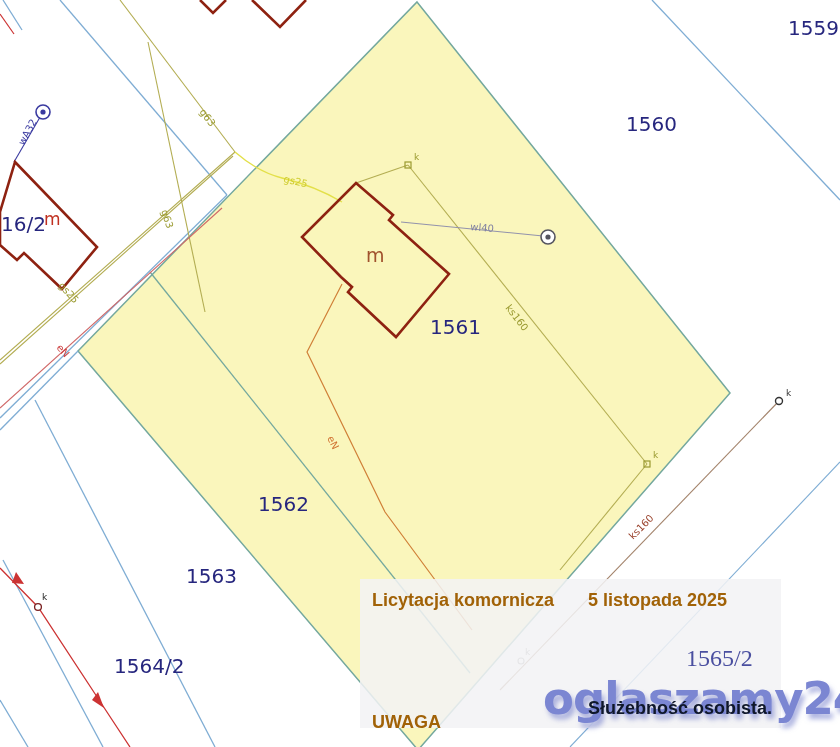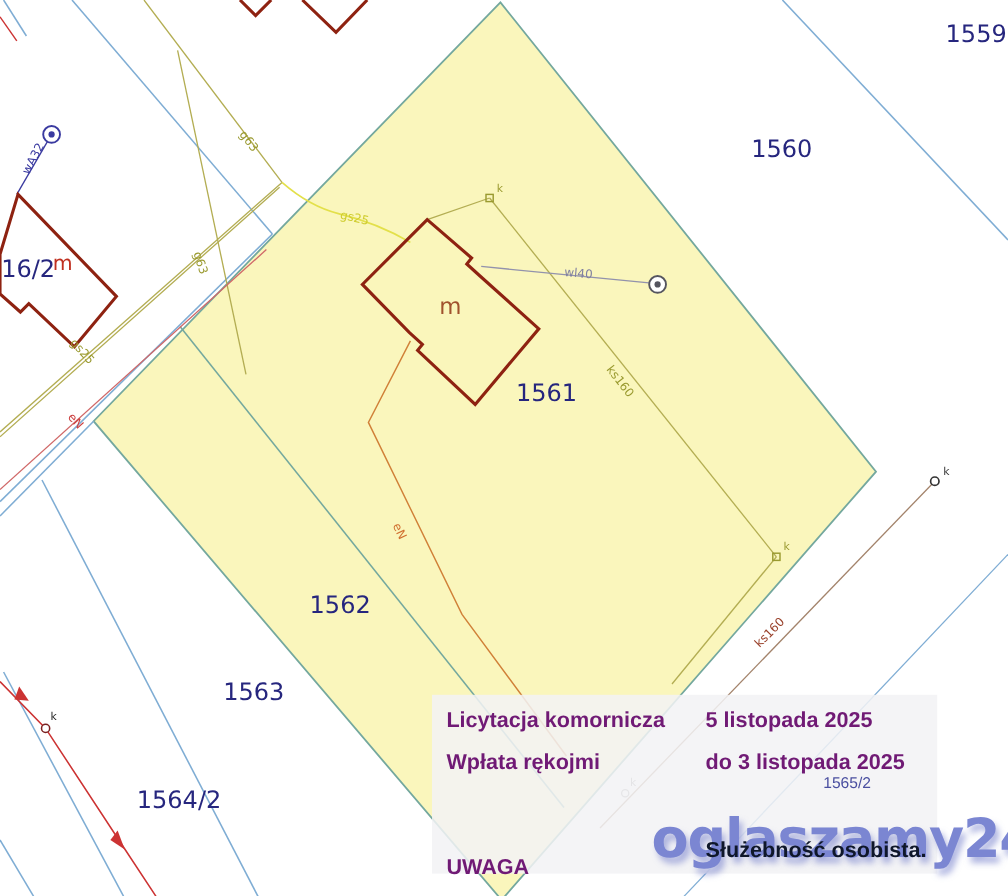--- a/index.html
+++ b/index.html
@@ -7,29 +7,29 @@
        font-family:"DejaVu Sans",sans-serif;}
   #stage{position:absolute;inset:0;width:708px;height:747px;}
   svg text{user-select:none;}
   .parcel-num{font-size:20px;fill:#26267E;font-family:"DejaVu Sans",sans-serif;}
   .line-lbl{font-size:10px;font-family:"DejaVu Sans",sans-serif;}
   .k-lbl{font-size:9px;font-family:"DejaVu Sans",sans-serif;}
   
   #info-table{position:absolute;left:360px;top:579px;width:421px;height:149px;
       background:rgba(242,242,244,0.86);}
   .trow{position:absolute;left:12px;white-space:nowrap;
-      font-family:"Liberation Sans",sans-serif;font-weight:bold;font-size:18px;color:#701a75;}
+      font-family:"Liberation Sans",sans-serif;font-weight:bold;font-size:18px;color:#a16207;}
   .trow .tval{position:absolute;left:216px;top:0;}
   
   #watermark{position:absolute;left:543px;top:672px;white-space:nowrap;
       font-family:"DejaVu Sans",sans-serif;font-weight:bold;font-size:45px;letter-spacing:-1px;
       color:#7B86D2;text-shadow:3px 5px 5px rgba(110,120,200,0.55);}
   
-  #lbl-1565{position:absolute;left:686px;top:645px;font-size:13px;color:#4A4FA0;
-      font-family:Liberation Sans, sans-serif;}
+  #lbl-1565{position:absolute;left:686px;top:645px;font-size:24px;color:#4A4FA0;
+      font-family:Liberation Serif, serif;}
   
   #note-osobista{position:absolute;left:588px;top:698px;white-space:nowrap;
       font-family:"Liberation Sans",sans-serif;font-weight:bold;font-size:18px;color:#0f172a;}
 </style>
 </head>
 <body>
 
 <div id="stage">
 <svg width="840" height="747" viewBox="0 0 840 747" xmlns="http://www.w3.org/2000/svg">
 
@@ -129,24 +129,20 @@
     <text x="525" y="655" fill="#888888">k</text>
   </g>
 </svg>
 </div>
 
 <div id="info-table">
   <div class="trow" style="top:11px">
     <span>Licytacja komornicza</span>
     <span class="tval">5 listopada 2025</span>
   </div>
-  <div class="trow" style="top:46px">
-    <span>Wpłata rękojmi</span>
-    <span class="tval">do 3 listopada 2025</span>
-  </div>
   <div class="trow" style="top:133px">
     <span>UWAGA</span>
   </div>
 </div>
 
 <div id="lbl-1565">1565/2</div>
 
 <div id="watermark"><span>oglaszamy24h</span></div>
 
 <div id="note-osobista">Służebność osobista.</div>

